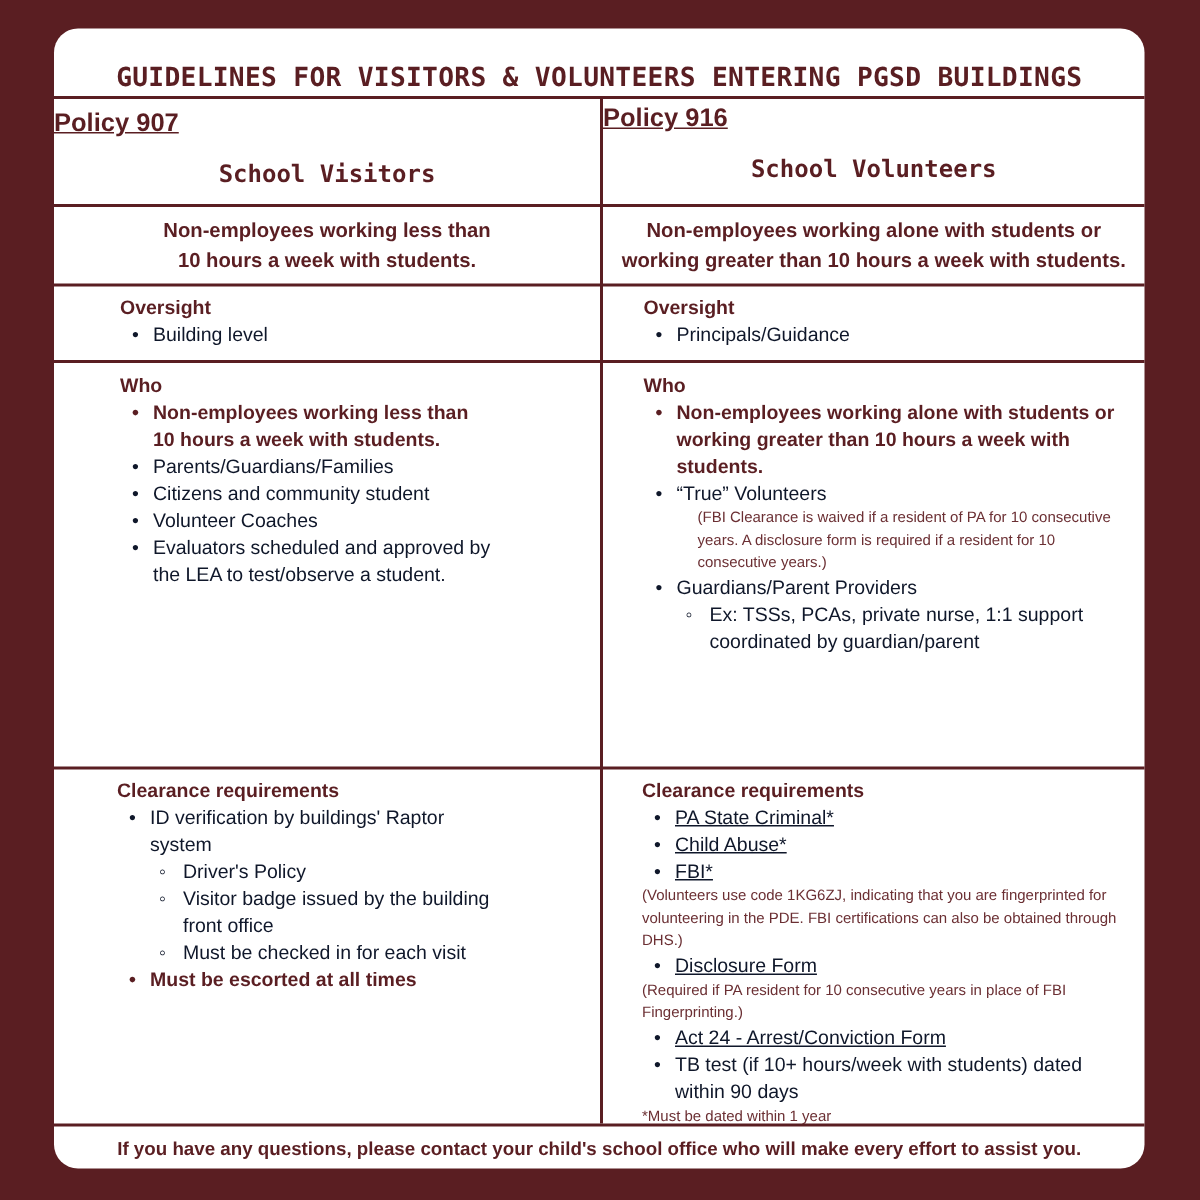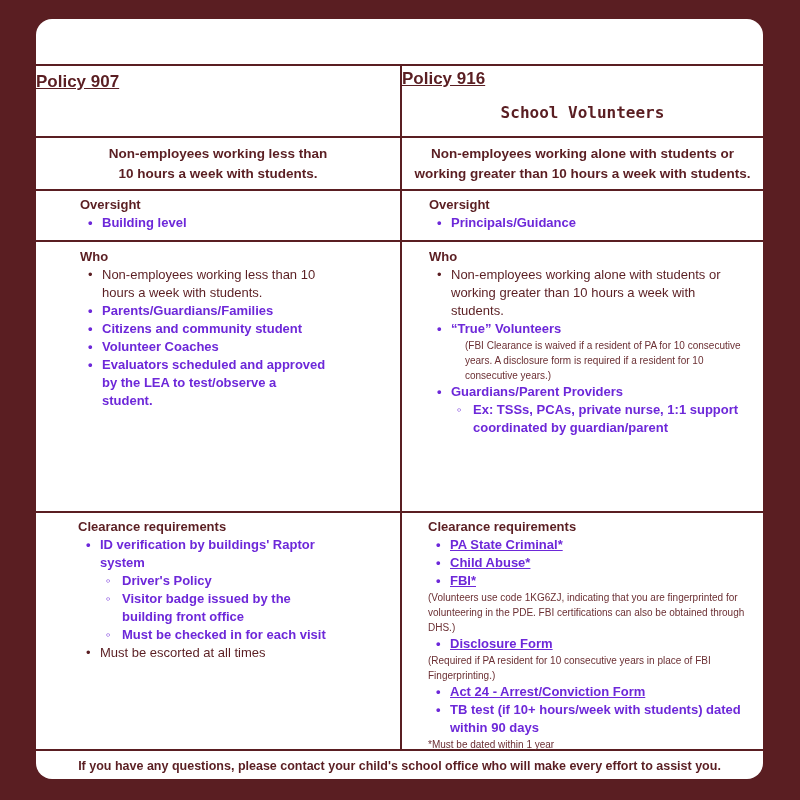--- a/index.html
+++ b/index.html
@@ -9,46 +9,48 @@
   .title { position:absolute; left:0; top:23px; width:727px; text-align:center; font-family:"DejaVu Sans Mono", monospace;
            font-weight:bold; font-size:17.5px; letter-spacing:0.2px; color:#5a1e22; }
   .hline { position:absolute; left:0; width:727px; height:2px; background:#5a1e22; }
   .vline { position:absolute; left:364px; width:2px; background:#5a1e22; }
   .cell { position:absolute; box-sizing:border-box; }
   .policy { font-weight:bold; font-size:17px; text-decoration:underline; text-align:left; }
   .subtitle { font-family:"DejaVu Sans Mono", monospace; font-weight:bold; font-size:16px; text-align:center; }
   .desc { font-weight:bold; font-size:13.5px; text-align:center; line-height:20px; }
   .heading { font-weight:bold; font-size:13px; line-height:18px; }
   ul { margin:0; padding:0; list-style:none; }
-  li { position:relative; font-size:13px; line-height:18px; color:#6d28d9;font-weight:bold; }
-  li.b { font-weight:normal; color:#5a1e22; }
+  li { position:relative; font-size:13px; line-height:18px; color:#0f172a; }
+  li.b { font-weight:bold; color:#5a1e22; }
   .l1 { padding-left:22px; }
   .l1::before { content:"•"; position:absolute; left:8px; top:0; }
   .l2 { padding-left:44px; }
   .l2::before { content:"◦"; position:absolute; left:28px; top:0; }
   .ex { padding-left:44px; font-size:13px; line-height:18px; color:#6b2f33; }
   .note { font-size:10px; line-height:15px; color:#6b2f33; }
   .u { text-decoration:underline; }
   .footer { position:absolute; left:0; top:740px; width:727px; text-align:center; font-weight:bold; font-size:12.5px; color:#5a1e22; }
 </style>
 </head>
 <body>
 
 <div class="card">
+  <div class="title">GUIDELINES FOR VISITORS &amp; VOLUNTEERS ENTERING PGSD BUILDINGS</div>
 
   <div class="hline" style="top:45px"></div>
   <div class="hline" style="top:117px"></div>
   <div class="hline" style="top:170px"></div>
   <div class="hline" style="top:221px"></div>
   <div class="hline" style="top:492px"></div>
   <div class="hline" style="top:730px"></div>
   <div class="vline" style="top:45px;height:685px"></div>
 
   <div class="cell" style="left:0;top:53px;width:364px">
     <div class="policy">Policy 907</div>
+    <div class="subtitle" style="margin-top:14px">School Visitors</div>
   </div>
   <div class="cell" style="left:366px;top:50px;width:361px">
     <div class="policy">Policy 916</div>
     <div class="subtitle" style="margin-top:14px">School Volunteers</div>
   </div>
 
   <div class="cell" style="left:0;top:125px;width:364px">
     <div class="desc">Non-employees working less than</div>
     <div class="desc">10 hours a week with students.</div>
   </div>

